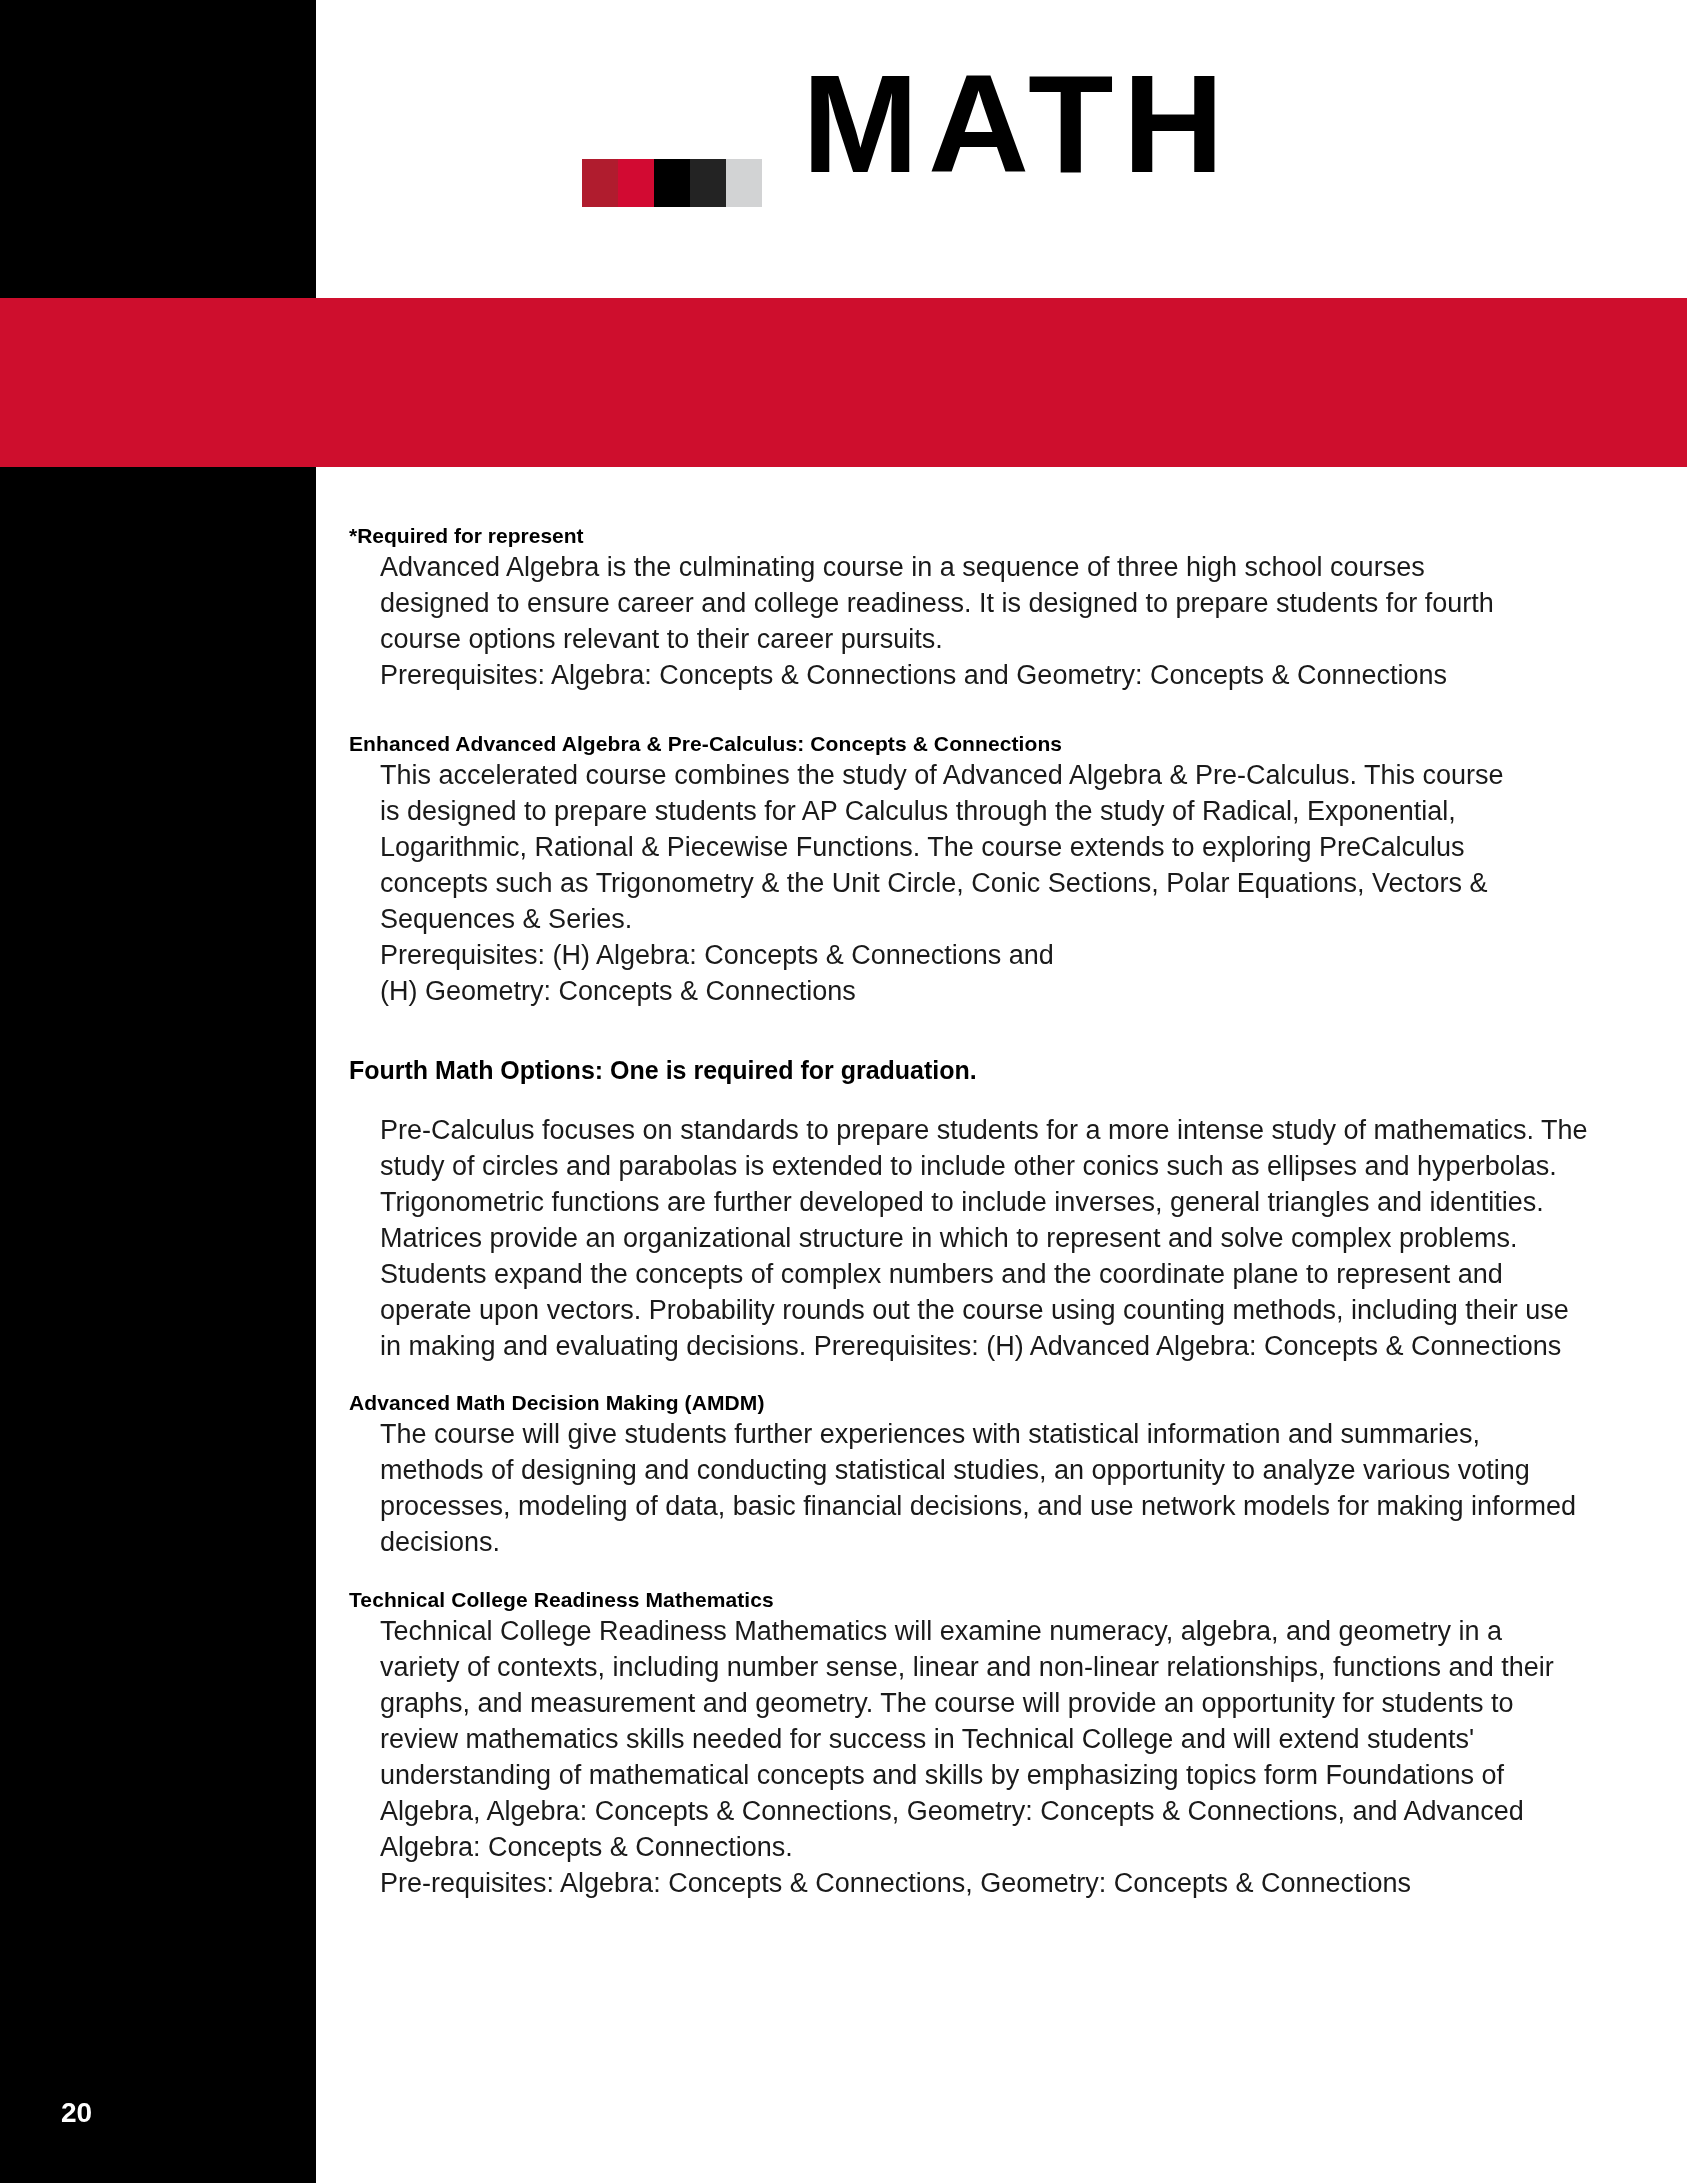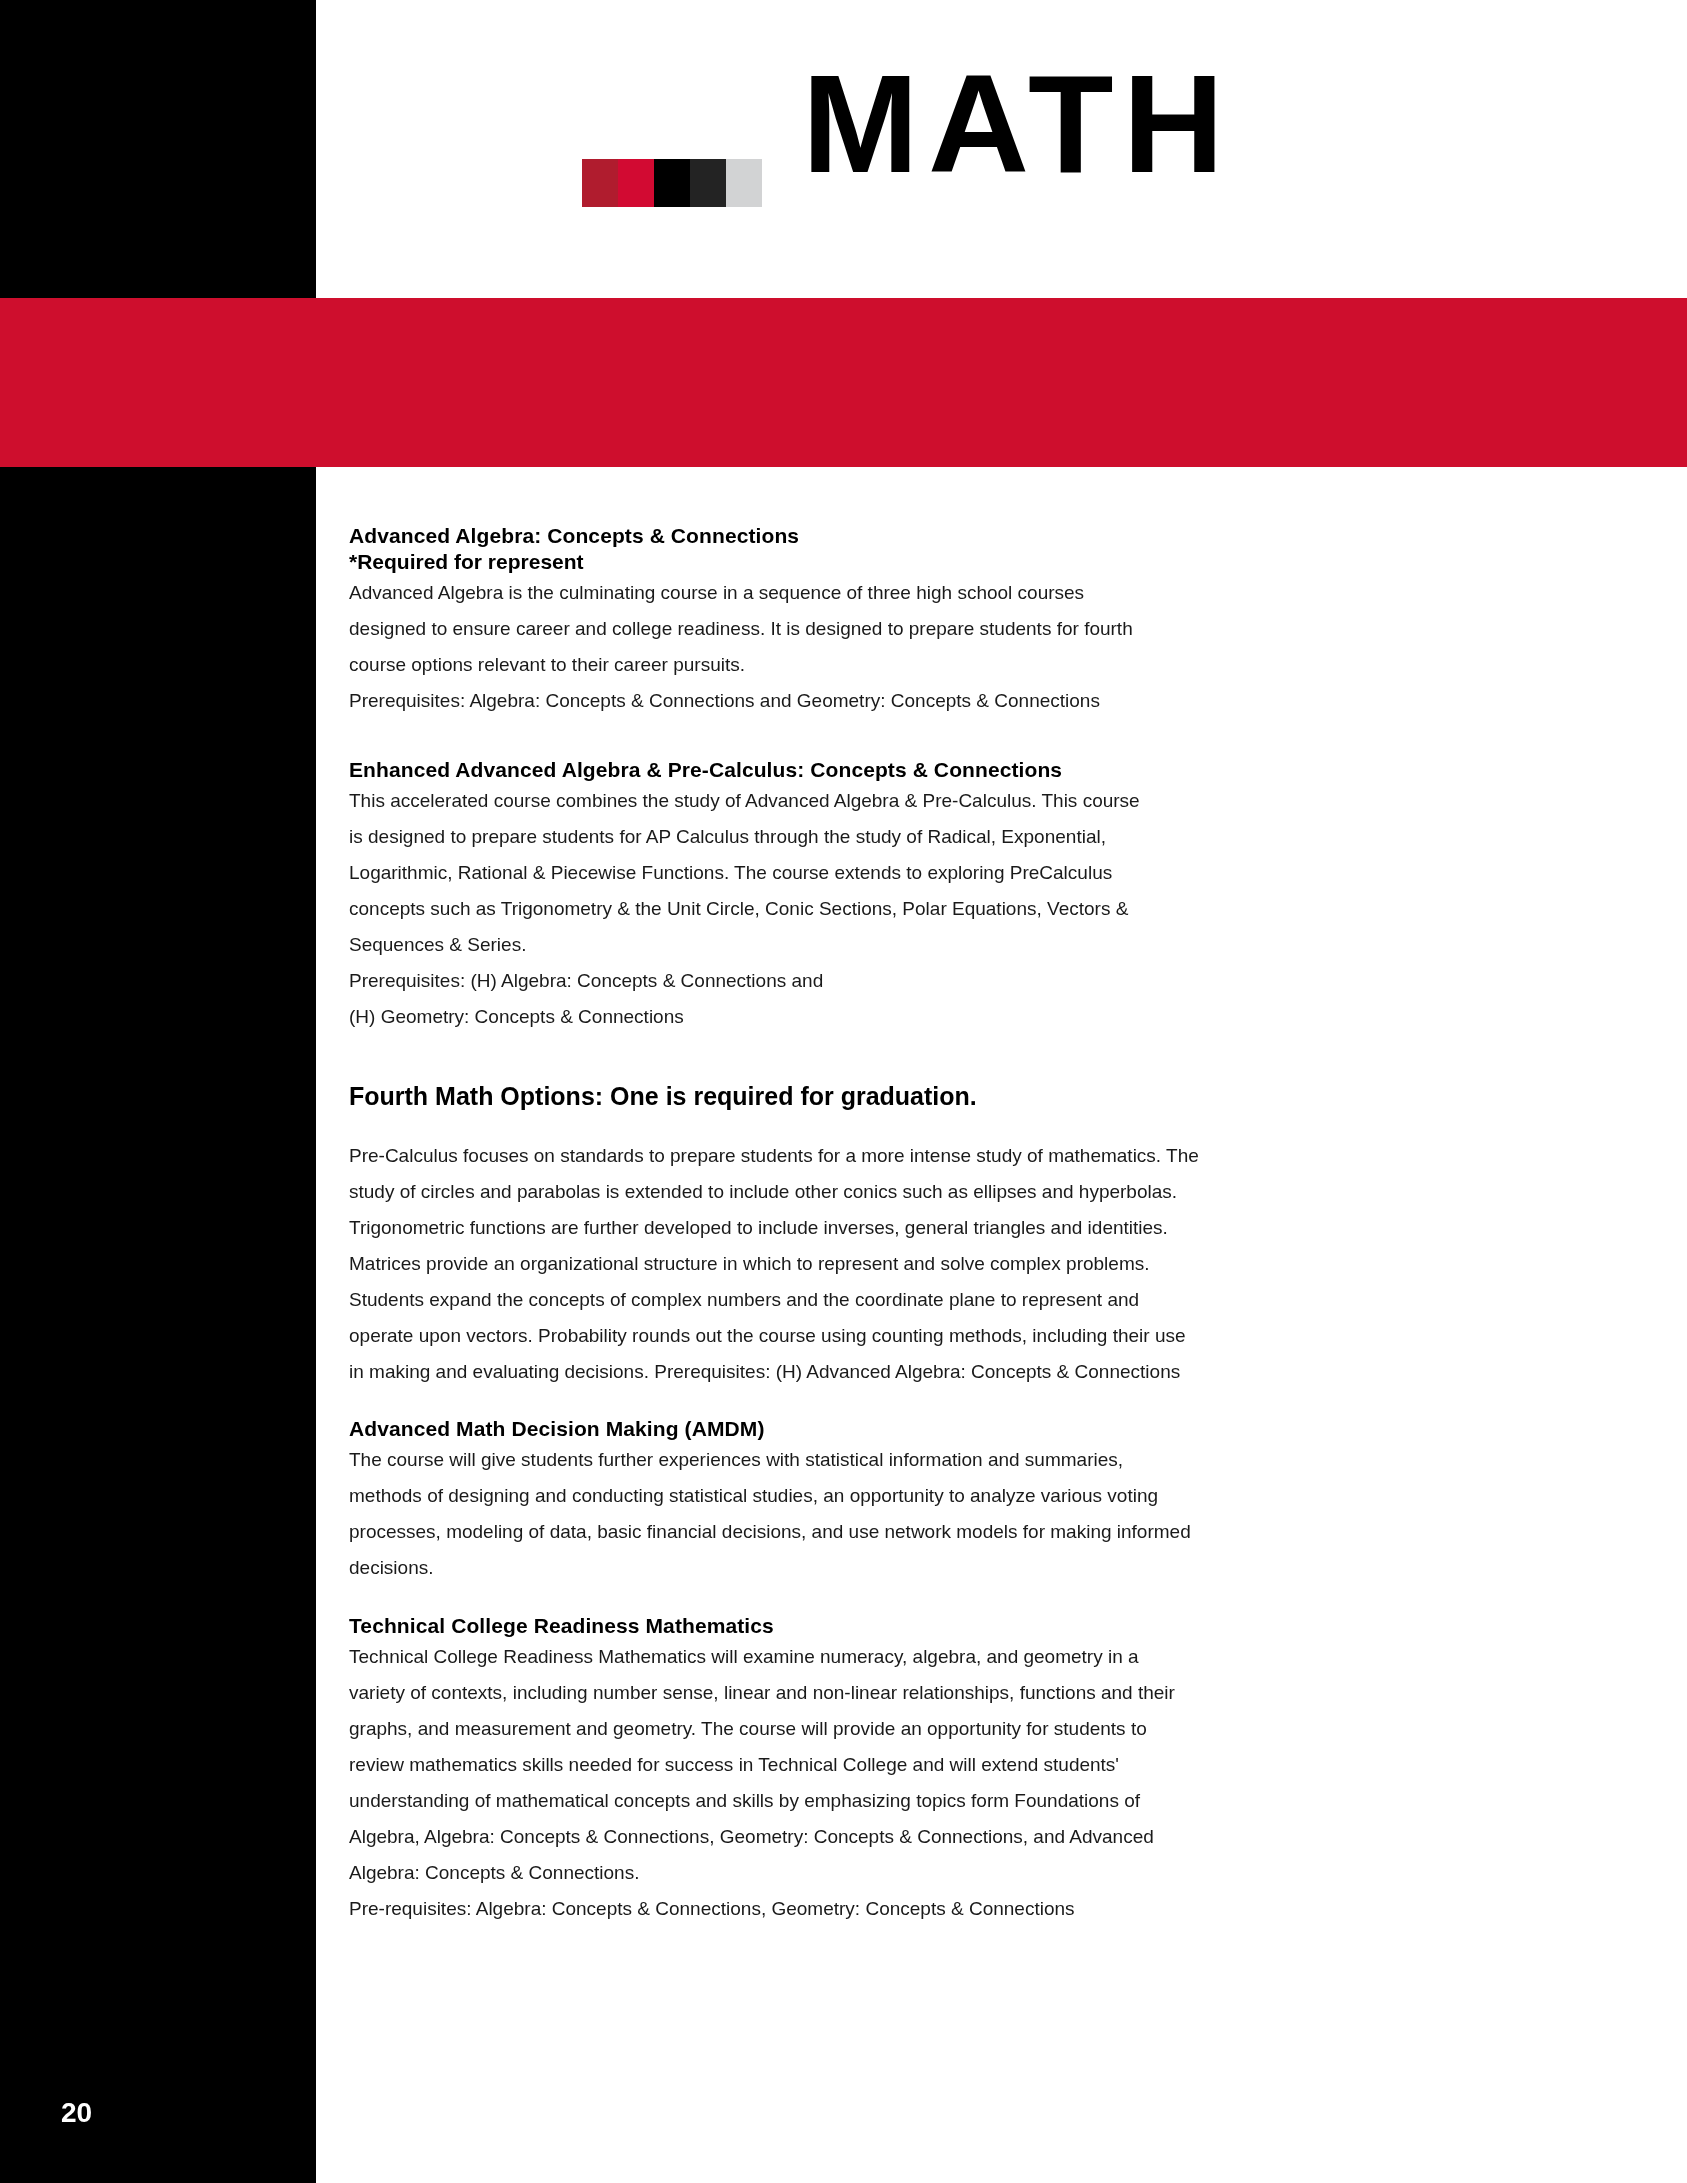--- a/index.html
+++ b/index.html
@@ -103,26 +103,27 @@
     font-family: "Liberation Sans", sans-serif;
   }
   .course-note {
     font-size: 21px;
     line-height: 26px;
     font-weight: 700;
     color: #000000;
     font-family: "Liberation Sans", sans-serif;
   }
   .course-body {
-    font-size: 19px;
+    font-size: 27px;
     line-height: 36px;
     font-weight: 400;
     color: #1a1a1a;
     font-family: "Liberation Sans", sans-serif;
     white-space: pre-line;
+    margin-left: 31px;
   }
   .section-heading {
     font-size: 25px;
     line-height: 30px;
     font-weight: 700;
     color: #000000;
     font-family: "Liberation Sans", sans-serif;
   }
   .gap-lg { height: 38px; }
   .gap-xl { height: 46px; }
@@ -158,21 +159,20 @@
       </div>
       <div class="page-title">MATH</div>
     </div>
   </div>
 
   <div class="red-band"></div>
 
   <div class="content">
 
     <div class="course-block">
-      <div class="course-title">Advanced Algebra: Concepts &amp; Connections</div>
       <div class="course-note">*Required for represent</div>
       <div class="course-body">Advanced Algebra is the culminating course in a sequence of three high school courses
 designed to ensure career and college readiness. It is designed to prepare students for fourth
 course options relevant to their career pursuits.
 Prerequisites: Algebra: Concepts &amp; Connections and Geometry: Concepts &amp; Connections</div>
     </div>
 
     <div class="gap-lg"></div>
 
     <div class="course-block">

